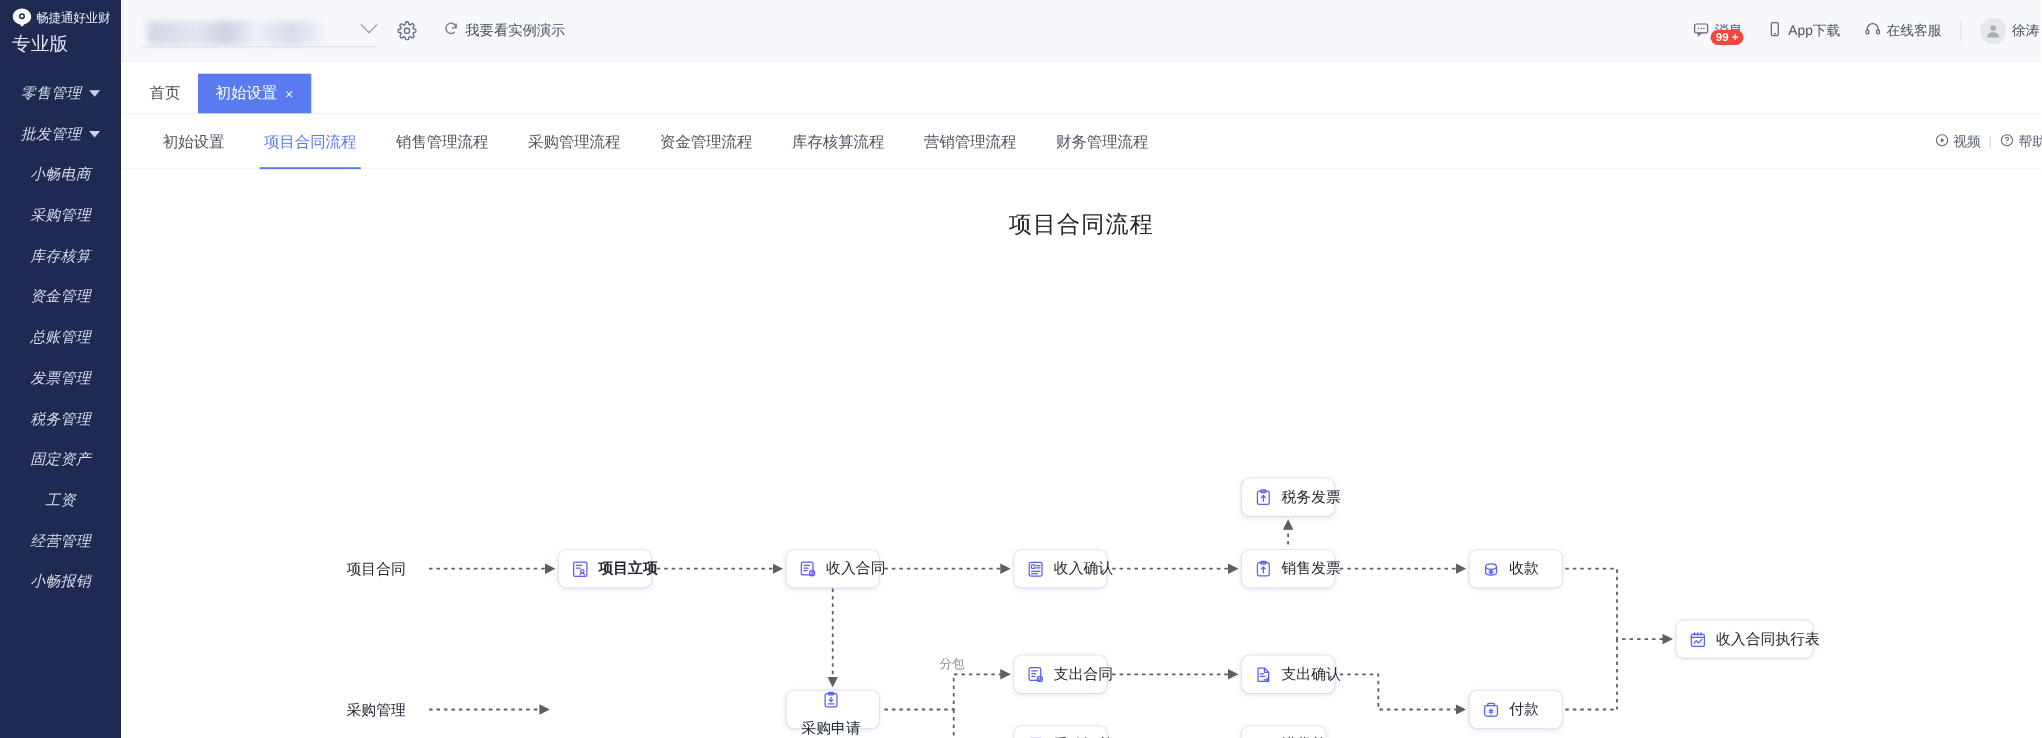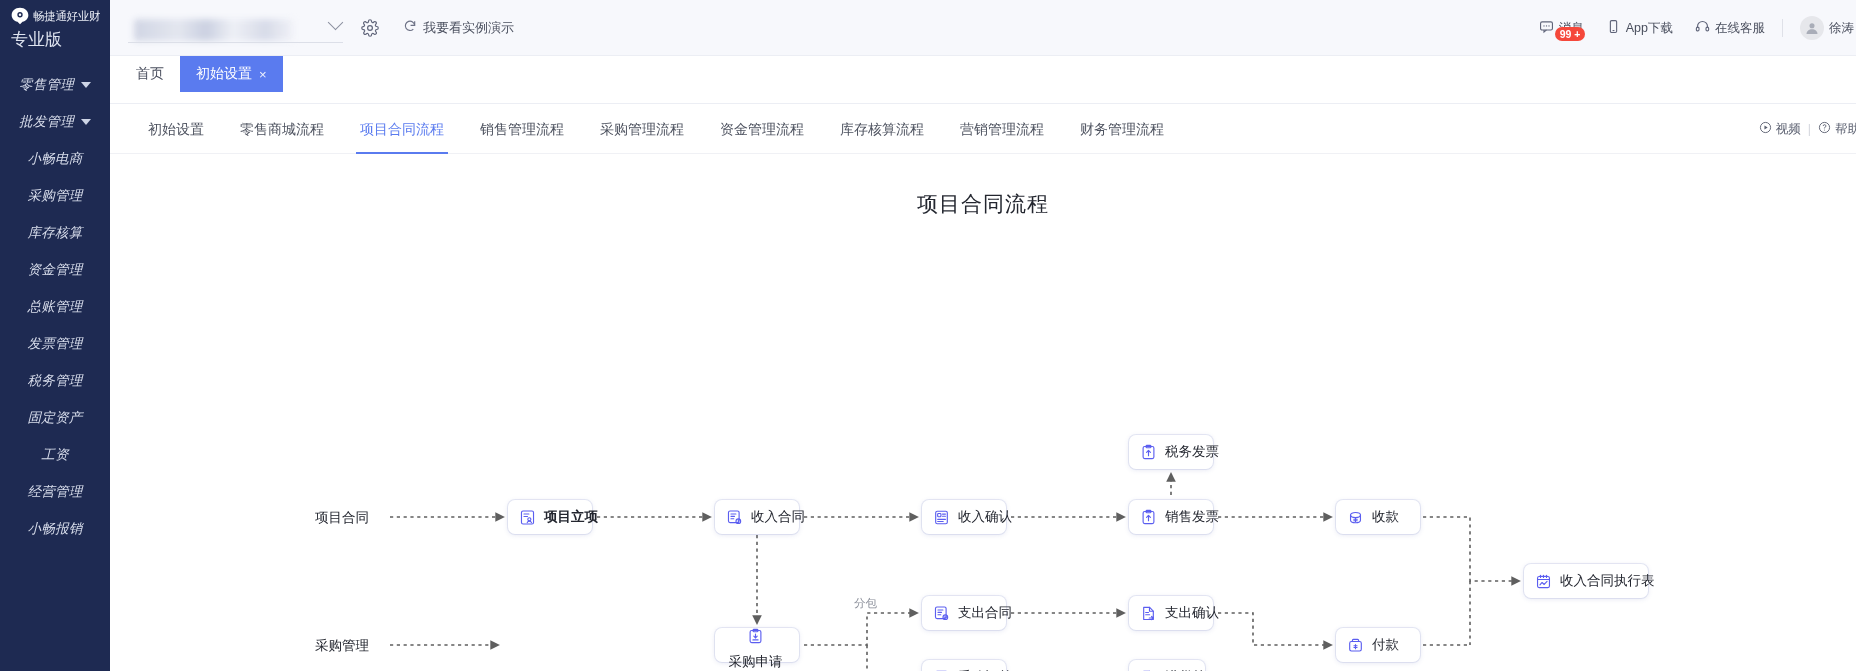--- a/index.html
+++ b/index.html
@@ -93,21 +93,21 @@
     font-weight: bold; white-space: nowrap;
   }
   .tb-divider { width: 1px; height: 18px; background: #dfe1e8; margin: 0 6px; }
   .avatar {
     width: 24px; height: 24px; border-radius: 50%;
     background: #e6e7eb; display: flex; align-items: center; justify-content: center;
   }
 
   
   .tabrow {
-    height: 48px; background: #fff; display: flex; align-items: flex-start;
+    height: 48px; background: #fff; display: flex; align-items: flex-end;
     padding-left: 10px; border-bottom: 1px solid #eceef4;
   }
   .tab {
     height: 36px; min-width: 58px; padding: 0 16px;
     display: flex; align-items: center; justify-content: center;
     font-size: 14px; color: #4a4f5e; cursor: pointer; gap: 7px;
   }
   .tab.active { background: #5a7bef; color: #fff; }
   .tab-close { font-size: 13px; opacity: .9; }
 
@@ -305,21 +305,20 @@
         </div>
         <div class="tab active">
           <span>初始设置</span>
           <span class="tab-close">×</span>
         </div>
       </div>
 
     <div class="subtabs">
       <div id="subtab-list" style="display:flex;align-items:center;">
           <div class="subtab">初始设置</div>
-          <div class="subtab">零售商城流程</div>
           <div class="subtab active">项目合同流程</div>
           <div class="subtab">销售管理流程</div>
           <div class="subtab">采购管理流程</div>
           <div class="subtab">资金管理流程</div>
           <div class="subtab">库存核算流程</div>
           <div class="subtab">营销管理流程</div>
           <div class="subtab">财务管理流程</div>
         </div>
       <div class="subtabs-right">
         <span class="sr-item">

